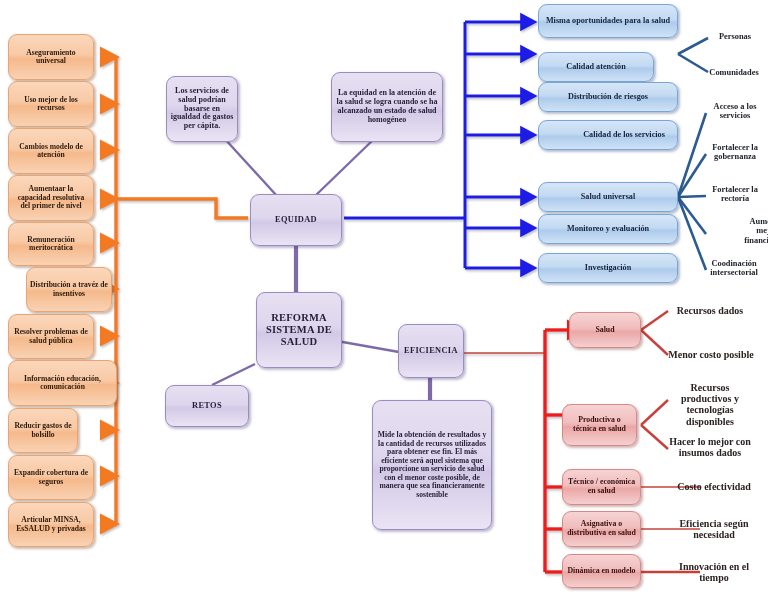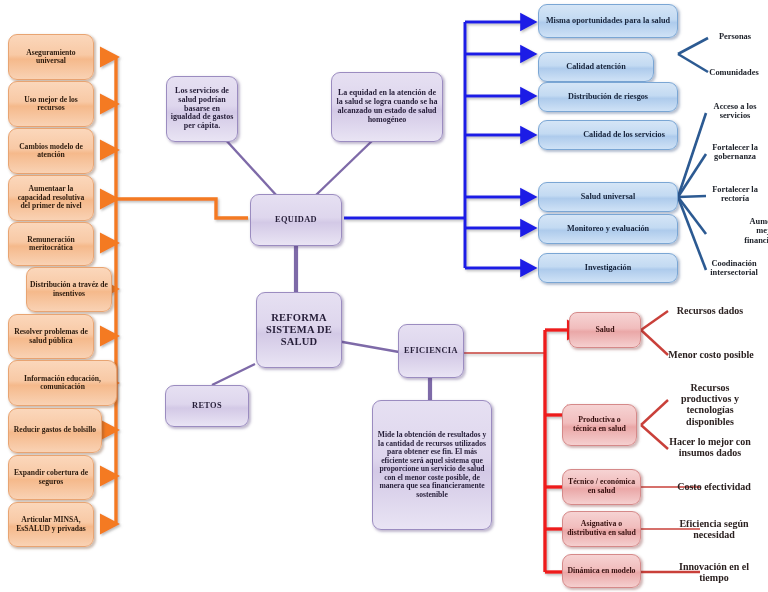--- a/index.html
+++ b/index.html
@@ -201,21 +201,21 @@
     </div>
   <div class="node n-orange" style="left:8px;  top:267px; width:86px; height:45px;margin-left:18px;">
       <span>Distribución a travéz de insentivos</span>
     </div>
   <div class="node n-orange" style="left:8px;  top:314px; width:86px; height:45px;">
       <span>Resolver problemas de salud pública</span>
     </div>
   <div class="node n-orange" style="left:8px;  top:360px; width:109px; height:46px;">
       <span>Información educación, comunicación</span>
     </div>
-  <div class="node n-orange" style="left:8px;  top:408px; width:94px; height:45px;">
+  <div class="node n-orange" style="left:8px;  top:408px; width:70px; height:45px;justify-content:flex-end;">
       <span>Reducir gastos de bolsillo</span>
     </div>
   <div class="node n-orange" style="left:8px;  top:455px; width:86px; height:45px;">
       <span>Expandir cobertura de seguros</span>
     </div>
   <div class="node n-orange" style="left:8px;  top:502px; width:86px; height:45px;">
       <span>Articular MINSA, EsSALUD y privadas</span>
     </div>
 
   <div class="node n-purple" style="left:166px; top:76px; width:72px; height:66px;">
@@ -269,21 +269,21 @@
     </div>
 
   <div class="leaf leaf-blue" style="left:704px; top:32px;  width:62px;"><span>Personas</span></div>
   <div class="leaf leaf-blue" style="left:700px; top:68px;  width:68px;"><span>Comunidades</span></div>
   <div class="leaf leaf-blue" style="left:702px; top:102px; width:66px;"><span>Acceso a los servicios</span></div>
   <div class="leaf leaf-blue" style="left:702px; top:143px; width:66px;"><span>Fortalecer la gobernanza</span></div>
   <div class="leaf leaf-blue" style="left:702px; top:185px; width:66px;"><span>Fortalecer la rectoría</span></div>
   <div class="leaf leaf-blue" style="left:700px; top:217px; width:68px;margin-left:37px;"><span>Aumentar y mejorar financiamiento</span></div>
   <div class="leaf leaf-blue" style="left:700px; top:259px; width:68px;"><span>Coodinación intersectorial</span></div>
 
-  <div class="node n-red" style="left:569px; top:312px; width:72px; height:36px;border-radius:8px;">
+  <div class="node n-red" style="left:569px; top:312px; width:72px; height:36px;">
       <span>Salud</span>
     </div>
   <div class="node n-red" style="left:562px; top:404px; width:75px; height:42px;">
       <span>Productiva o técnica en salud</span>
     </div>
   <div class="node n-red" style="left:562px; top:469px; width:79px; height:36px;">
       <span>Técnico / económica en salud</span>
     </div>
   <div class="node n-red" style="left:562px; top:511px; width:79px; height:36px;">
       <span>Asignativa o distributiva en salud</span>

